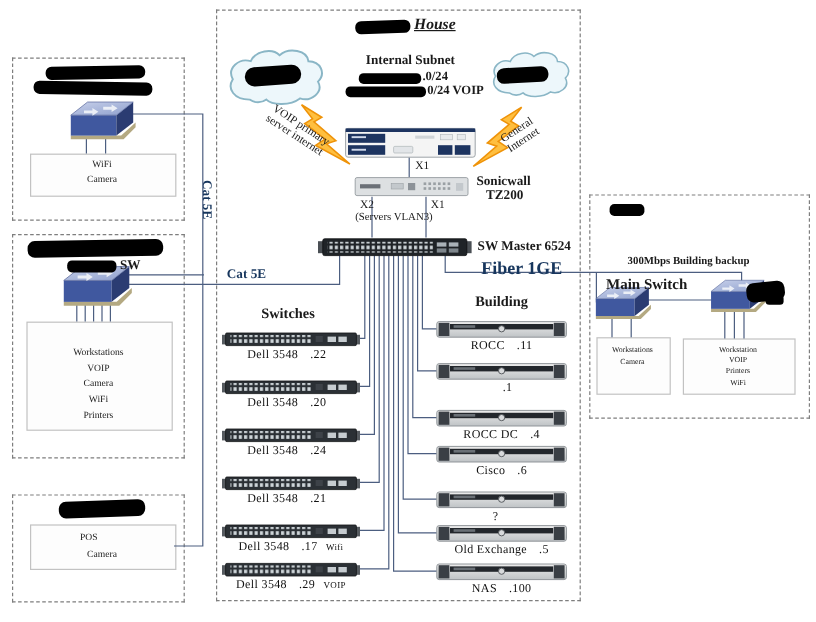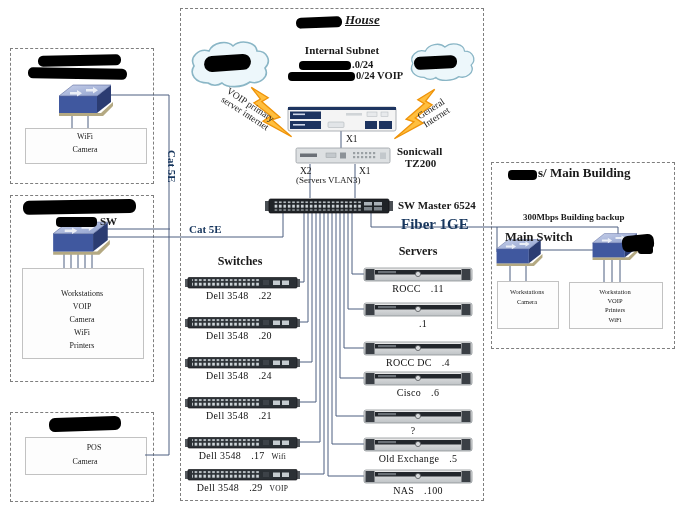--- a/index.html
+++ b/index.html
@@ -216,21 +216,21 @@
   <div class="lbl" style="left:300px;top:166px;font-size:9.5px">X2</div>
   <div class="lbl" style="left:296px;top:176px;font-size:9px">(Servers VLAN3)</div>
   <div class="lbl" style="left:359px;top:166px;font-size:9.5px">X1</div>
   <div class="lbl b" style="left:398px;top:199px;font-size:11px">SW Master 6524</div>
 
   <div class="lbl b blue" style="left:189px;top:223px;font-size:11px">Cat 5E</div>
   <div class="lbl b blue rot90" style="left:178px;top:150px;width:44px;font-size:11px">Cat 5E</div>
   <div class="lbl b blue" style="left:401px;top:216px;font-size:15px">Fiber 1GE</div>
 
   <div class="lbl b ctr" style="left:198px;top:255px;width:84px;font-size:12px">Switches</div>
-  <div class="lbl b ctr" style="left:372px;top:245px;width:92px;font-size:12px">Servers</div>
+  <div class="lbl b ctr" style="left:372px;top:245px;width:92px;font-size:12px">Building</div>
 
   <div class="devlabel" style="left:185px;top:290px;width:115px"><span>Dell 3548</span><span class="ip">.22</span><span class="tag"></span></div>
   <div class="devlabel" style="left:185px;top:330px;width:115px"><span>Dell 3548</span><span class="ip">.20</span><span class="tag"></span></div>
   <div class="devlabel" style="left:185px;top:370px;width:115px"><span>Dell 3548</span><span class="ip">.24</span><span class="tag"></span></div>
   <div class="devlabel" style="left:185px;top:410px;width:115px"><span>Dell 3548</span><span class="ip">.21</span><span class="tag"></span></div>
   <div class="devlabel" style="left:185px;top:450px;width:115px"><span>Dell 3548</span><span class="ip">.17</span><span class="tag">Wifi</span></div>
   <div class="devlabel" style="left:185px;top:482px;width:115px"><span>Dell 3548</span><span class="ip">.29</span><span class="tag">VOIP</span></div>
 
   <div class="devlabel" style="left:364px;top:283px;width:108px"><span>ROCC</span><span class="ip">.11</span></div>
   <div class="devlabel" style="left:364px;top:318px;width:108px"><span></span><span class="ip">.1</span></div>
@@ -243,24 +243,23 @@
   <div class="lbl ctr" style="left:25px;top:133px;width:120px;font-size:8px">WiFi</div>
   <div class="lbl ctr" style="left:25px;top:146px;width:120px;font-size:8px">Camera</div>
 
   <div class="lbl b" style="left:100px;top:215px;font-size:11px">SW</div>
   <div class="lbl ctr" style="left:22px;top:290px;width:120px;font-size:8px">Workstations</div>
   <div class="lbl ctr" style="left:22px;top:303px;width:120px;font-size:8px">VOIP</div>
   <div class="lbl ctr" style="left:22px;top:316px;width:120px;font-size:8px">Camera</div>
   <div class="lbl ctr" style="left:22px;top:329px;width:120px;font-size:8px">WiFi</div>
   <div class="lbl ctr" style="left:22px;top:342px;width:120px;font-size:8px">Printers</div>
 
-  <div class="lbl ctr" style="left:38px;top:444px;width:112px;font-size:8px">POS</div>
+  <div class="lbl ctr" style="left:18px;top:444px;width:112px;font-size:8px">POS</div>
   <div class="lbl ctr" style="left:25px;top:458px;width:120px;font-size:8px">Camera</div>
 
-  <div class="lbl b" style="left:538px;top:166px;font-size:13px">s/ Main Building</div>
   <div class="lbl b" style="left:523px;top:213px;font-size:9px">300Mbps Building backup</div>
   <div class="lbl b" style="left:505px;top:231px;font-size:12.5px">Main Switch</div>
 
   <div class="lbl ctr" style="left:497px;top:288px;width:60px;font-size:6.5px">Workstations</div>
   <div class="lbl ctr" style="left:497px;top:298px;width:60px;font-size:6.5px">Camera</div>
 
   <div class="lbl ctr" style="left:569px;top:288px;width:92px;font-size:6.5px">Workstation</div>
   <div class="lbl ctr" style="left:569px;top:297px;width:92px;font-size:6.5px">VOIP</div>
   <div class="lbl ctr" style="left:569px;top:306px;width:92px;font-size:6.5px">Printers</div>
   <div class="lbl ctr" style="left:569px;top:316px;width:92px;font-size:6.5px">WiFi</div>

